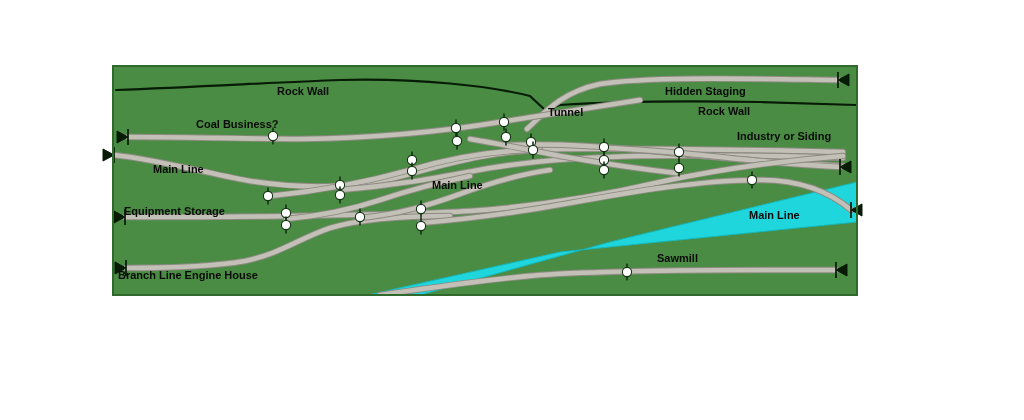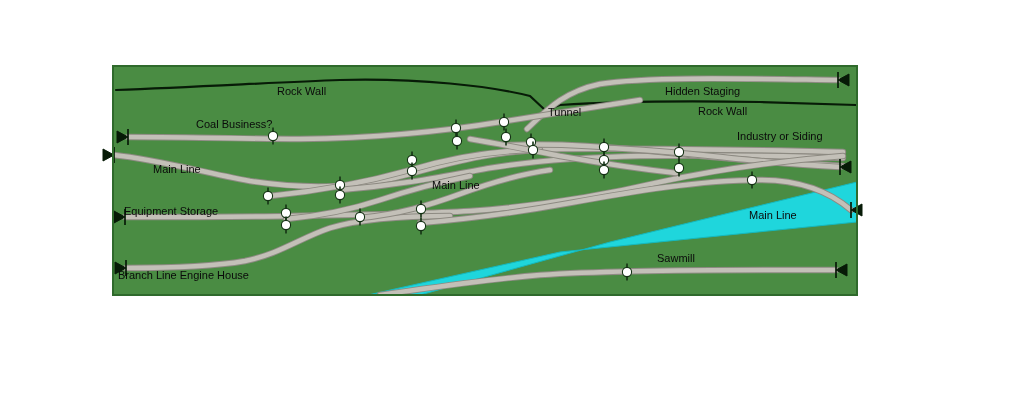--- a/index.html
+++ b/index.html
@@ -10,20 +10,21 @@
   body {
     width: 1024px;
     height: 420px;
     font-family: "Liberation Sans", sans-serif;
     overflow: hidden;
   }
   #plan-root {
     position: relative;
     width: 1024px;
     height: 420px;
+    font-weight: bold;
   }
   svg#track-plan {
     display: block;
     width: 1024px;
     height: 420px;
   }
   .label-text {
     font-family: "Liberation Sans", sans-serif;
     font-size: 11px;
     fill: #0a0a0a;

